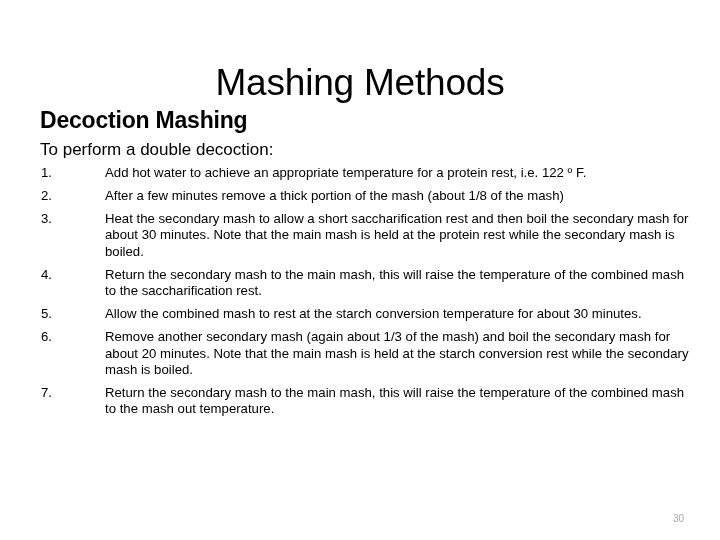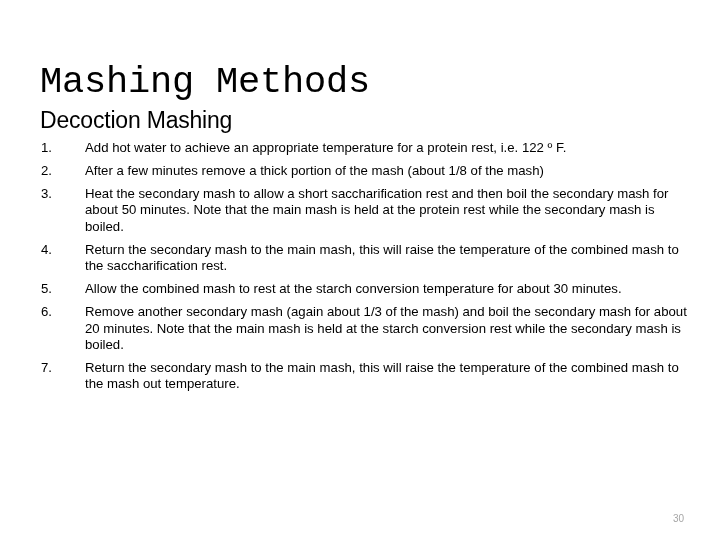--- a/index.html
+++ b/index.html
@@ -17,38 +17,37 @@
     height: 540px;
     background: #ffffff;
     overflow: hidden;
     box-sizing: border-box;
   }
   .slide-title {
     position: absolute;
     top: 38px;
     left: 40px;
     width: 640px;
-    text-align: left;
+    text-align: center;
     font-size: 37px;
     font-weight: 400;
     line-height: 1.08;
     letter-spacing: -0.2px;
     color: #000000;
     white-space: nowrap;
-    font-family: Liberation Mono, monospace;
   }
   .body-block {
     position: absolute;
     top: 108px;
     left: 40px;
     width: 652px;
   }
   .section-heading {
     font-size: 23px;
-    font-weight: normal;
+    font-weight: bold;
     line-height: 1.12;
     margin: 0 0 6px 0;
     letter-spacing: -0.2px;
     color: #000000;
   }
   .lead-line {
     font-size: 17px;
     font-weight: 400;
     line-height: 1.18;
     margin: 0 0 5px 0;
@@ -74,20 +73,21 @@
     position: absolute;
     left: 1px;
     top: 0;
     width: 34px;
     text-align: left;
     font-size: 13.2px;
     line-height: 16.2px;
   }
   ol.steps > li .step-text {
     display: block;
+    margin-left: 20px;
   }
   .page-number {
     position: absolute;
     right: 36px;
     bottom: 16px;
     font-size: 10px;
     color: #a6a6a6;
     line-height: 1;
   }
 </style>
@@ -95,33 +95,34 @@
 <body>
 
 <div class="slide">
 
   <h1 class="slide-title">Mashing Methods</h1>
 
   <div class="body-block">
 
     <h2 class="section-heading">Decoction Mashing</h2>
 
+    <p class="lead-line">To perform a double decoction:</p>
 
     <ol class="steps">
       <li>
         <span class="marker">1.</span>
         <span class="step-text">Add hot water to achieve an appropriate temperature for a protein rest, i.e. 122 º F.</span>
       </li>
       <li>
         <span class="marker">2.</span>
         <span class="step-text">After a few minutes remove a thick portion of the mash (about 1/8 of the mash)</span>
       </li>
       <li>
         <span class="marker">3.</span>
-        <span class="step-text">Heat the secondary mash to allow a short saccharification rest and then boil the secondary mash for about 50 minutes.  Note that the main mash is held at the protein rest while the secondary mash is boiled.</span>
+        <span class="step-text">Heat the secondary mash to allow a short saccharification rest and then boil the secondary mash for about 30 minutes.  Note that the main mash is held at the protein rest while the secondary mash is boiled.</span>
       </li>
       <li>
         <span class="marker">4.</span>
         <span class="step-text">Return the secondary mash to the main mash, this will raise the temperature of the combined mash to the saccharification rest.</span>
       </li>
       <li>
         <span class="marker">5.</span>
         <span class="step-text">Allow the combined mash to rest at the starch conversion temperature for about 30 minutes.</span>
       </li>
       <li>

